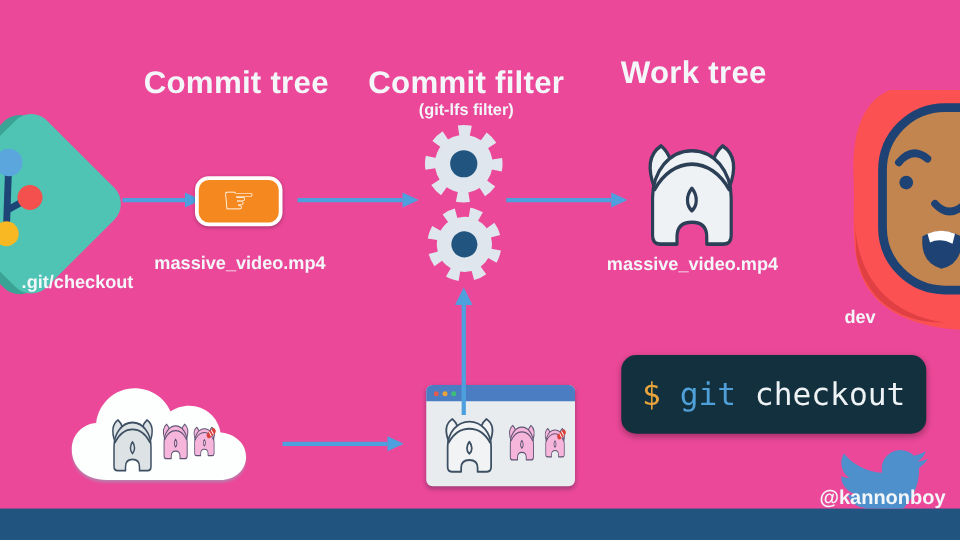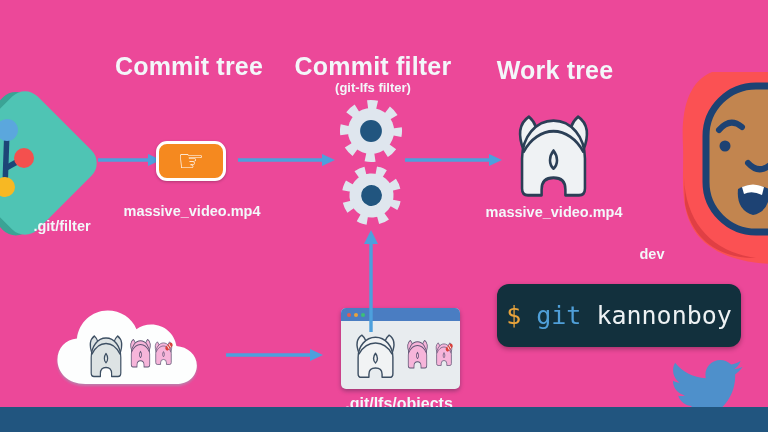--- a/index.html
+++ b/index.html
@@ -60,34 +60,34 @@
         <circle cx="50" cy="50" r="37" fill="none" stroke="currentColor" stroke-width="20" stroke-dasharray="13.5 15.56" stroke-dashoffset="6"></circle>
         <circle cx="50" cy="50" r="35" fill="currentColor"></circle>
         <circle cx="50" cy="50" r="16.5" fill="#21557f"></circle>
       </symbol>
     </defs>
   </svg>
 
   <div class="abs ctr heading" style="left:189px;top:52px">Commit tree</div>
   <div class="abs ctr heading" style="left:373px;top:52px">Commit filter</div>
   <div class="abs ctr subheading" style="left:373px;top:80px">(git-lfs filter)</div>
-  <div class="abs ctr heading" style="left:555px;top:56px">Work tree</div>
+  <div class="abs ctr heading" style="left:555px;top:44px">Work tree</div>
 
   <svg class="abs" style="left:-58px;top:82px" width="166" height="166" viewBox="0 0 166 166">
     <rect x="27" y="25" width="112" height="112" rx="18" fill="#3ba395" transform="rotate(45 83 81) translate(-6 7)"></rect>
     <rect x="27" y="25" width="112" height="112" rx="18" fill="#4fc4b4" transform="rotate(45 83 81)"></rect>
     <g>
       <line x1="65" y1="48" x2="63" y2="105" stroke="#1d4677" stroke-width="5.5"></line>
       <line x1="64" y1="86" x2="82" y2="76" stroke="#1d4677" stroke-width="5.5"></line>
       <circle cx="65" cy="48" r="11" fill="#5ba7dd"></circle>
       <circle cx="82" cy="76" r="10" fill="#f4504e"></circle>
       <circle cx="63" cy="105" r="10" fill="#f7b823"></circle>
     </g>
   </svg>
-  <div class="abs ctr lbl" style="left:62px;top:218px">.git/filter</div>
+  <div class="abs ctr lbl" style="left:62px;top:218px">.git/checkout</div>
 
   <svg class="abs arrow" style="left:98px;top:152px" width="64" height="16">
     <line x1="0" y1="8" x2="50" y2="8"></line>
       <polygon points="50,2 63,8 50,14"></polygon>
   </svg>
   <svg class="abs arrow" style="left:238px;top:152px" width="98" height="16">
     <line x1="0" y1="8" x2="84" y2="8"></line>
       <polygon points="84,2 97,8 84,14"></polygon>
   </svg>
   <svg class="abs arrow" style="left:405px;top:152px" width="98" height="16">
@@ -140,44 +140,44 @@
   <svg class="abs" style="left:352px;top:330px" width="47" height="52" viewBox="0 0 100 100" preserveAspectRatio="none">
     <use href="#eleph" color="#f1f3f4" stroke="#3d4f63"></use>
   </svg>
   <svg class="abs" style="left:405px;top:337px" width="25" height="34" viewBox="0 0 100 100" preserveAspectRatio="none">
     <use href="#eleph" color="#f6b5da" stroke="#5d5473"></use>
   </svg>
   <svg class="abs" style="left:434px;top:340px" width="20" height="28" viewBox="0 0 100 100" preserveAspectRatio="none">
     <use href="#eleph" color="#f6b5da" stroke="#5d5473"></use>
     <use href="#patch" x="55" y="12" width="42" height="30"></use>
   </svg>
-  <div class="abs ctr lbl-lg" style="left:399px;top:395px">.git/lfs/objects</div>
 
   <svg class="abs arrow" style="left:363px;top:229px;z-index:6" width="16" height="104">
     <line x1="8" y1="103" x2="8" y2="13"></line>
       <polygon points="1,15 8,1 15,15"></polygon>
   </svg>
 
   <svg class="abs" style="left:664px;top:58px" width="114" height="212" viewBox="0 0 114 212">
     <path d="M48,14 C24,24 17,52 19,88 C20,118 15,148 30,172 C46,197 80,206 114,206 L114,14 Z" fill="#fb5153"></path>
     <path d="M20,120 C22,165 48,194 92,200 C58,201 28,183 21,146 Z" fill="#e03f44"></path>
     <rect x="42" y="28" width="120" height="146" rx="50" fill="#c2854f" stroke="#1d4273" stroke-width="7"></rect>
     <path d="M55,72 Q66,59 78,69" fill="none" stroke="#1d4273" stroke-width="6" stroke-linecap="round"></path>
     <circle cx="61" cy="88" r="5.5" fill="#1d4273"></circle>
     <path d="M84,105 Q95,117 107,106" fill="none" stroke="#1d4273" stroke-width="6" stroke-linecap="round"></path>
     <path d="M74,131 Q89,123 105,131 Q107,153 89,157 Q72,152 74,131 Z" fill="#1d4273"></path>
     <path d="M78,129 Q89,124 100,129 L98,137 Q88,132 80,136 Z" fill="#ffffff"></path>
   </svg>
-  <div class="abs ctr lbl" style="left:652px;top:246px">dev</div>
+  <div class="abs ctr lbl" style="left:688px;top:246px">dev</div>
 
   <div class="abs terminal" style="left:497px;top:284px">
     <span class="t-prompt">$</span>
       <span class="sp"></span>
       <span class="t-cmd">git</span>
       <span class="sp"></span>
-      <span class="t-arg">kannonboy</span>
+      <span class="t-arg">checkout</span>
   </div>
 
   <svg class="abs" style="left:669px;top:360px" width="74" height="60" viewBox="0 0 100 82">
     <path d="M100,9.5 C96.3,11.1 92.4,12.2 88.3,12.7 C92.5,10.2 95.7,6.2 97.2,1.4 C93.3,3.7 88.9,5.4 84.3,6.3 C80.6,2.4 75.3,0 69.5,0 C58.3,0 49.2,9.1 49.2,20.3 C49.2,21.9 49.4,23.4 49.7,24.9 C32.8,24 17.8,16 7.8,3.7 C6,6.7 5,10.2 5,13.9 C5,20.9 8.6,27.2 14,30.8 C10.7,30.7 7.5,29.8 4.8,28.3 L4.8,28.5 C4.8,38.3 11.8,46.6 21.1,48.4 C19.4,48.9 17.6,49.1 15.8,49.1 C14.5,49.1 13.2,49 12,48.8 C14.6,56.9 22.1,62.8 31,62.9 C24,68.4 15.2,71.6 5.7,71.6 C4.1,71.6 2.4,71.5 0.8,71.3 C9.8,77.1 20.5,80.5 32,80.5 C69.4,80.5 89.9,49.4 89.9,22.5 C89.9,21.6 89.9,20.7 89.8,19.8 C93.8,16.9 97.2,13.3 100,9.5 Z" fill="#4e90cb"></path>
   </svg>
+  <div class="abs ctr lbl-lg" style="left:706px;top:390px;z-index:7">@kannonboy</div>
 
 </div>
 
 </body></html>

